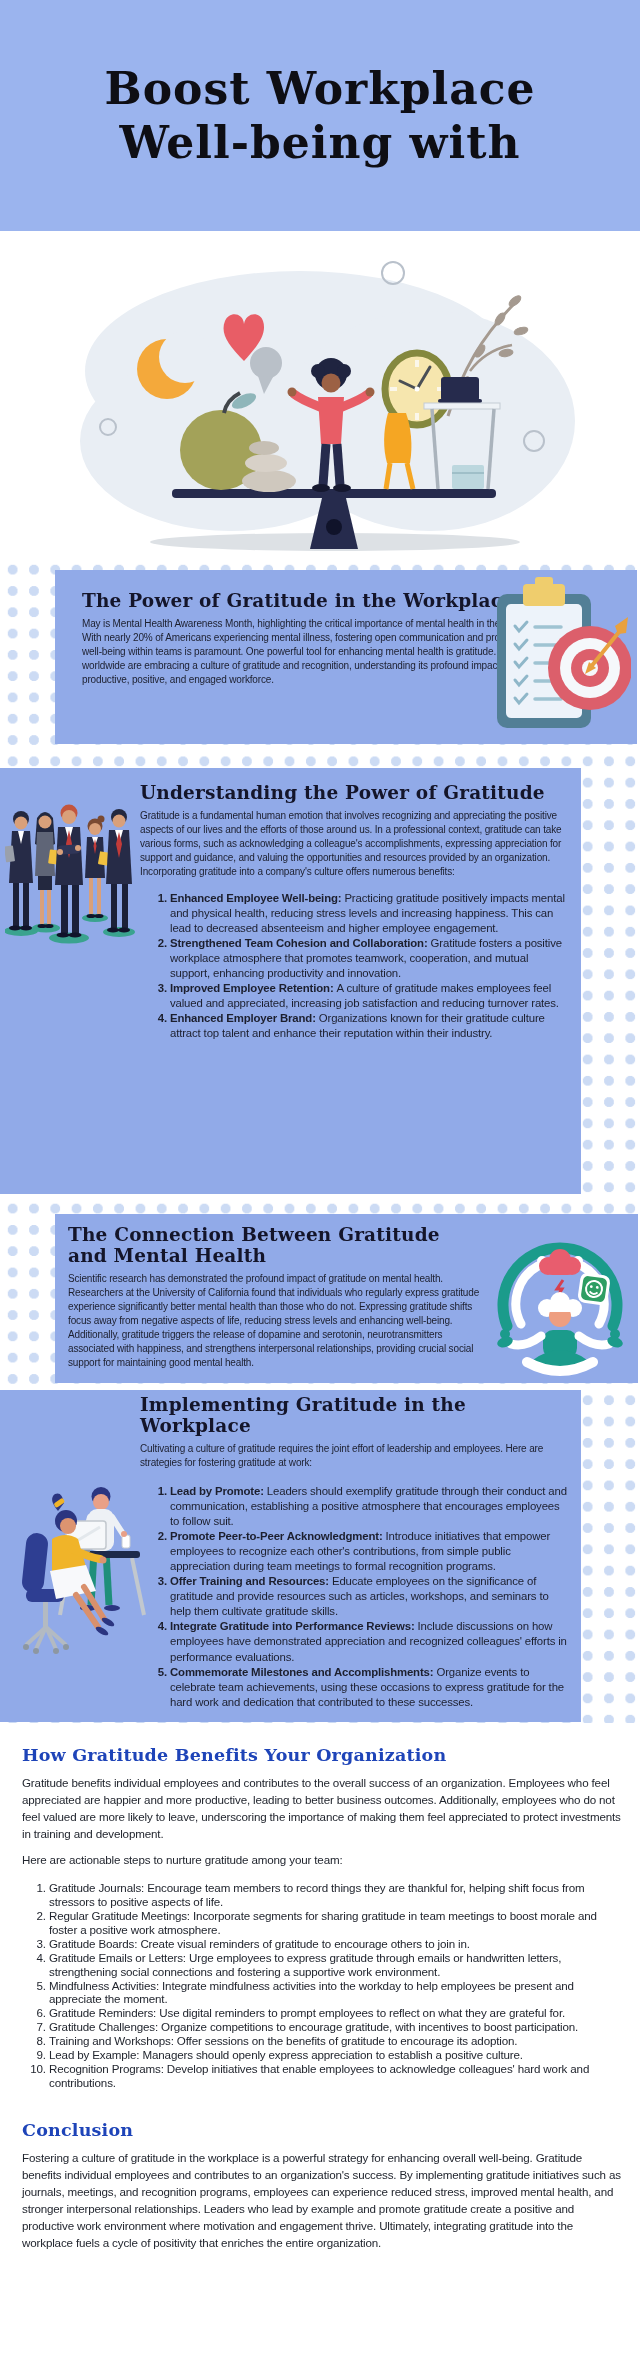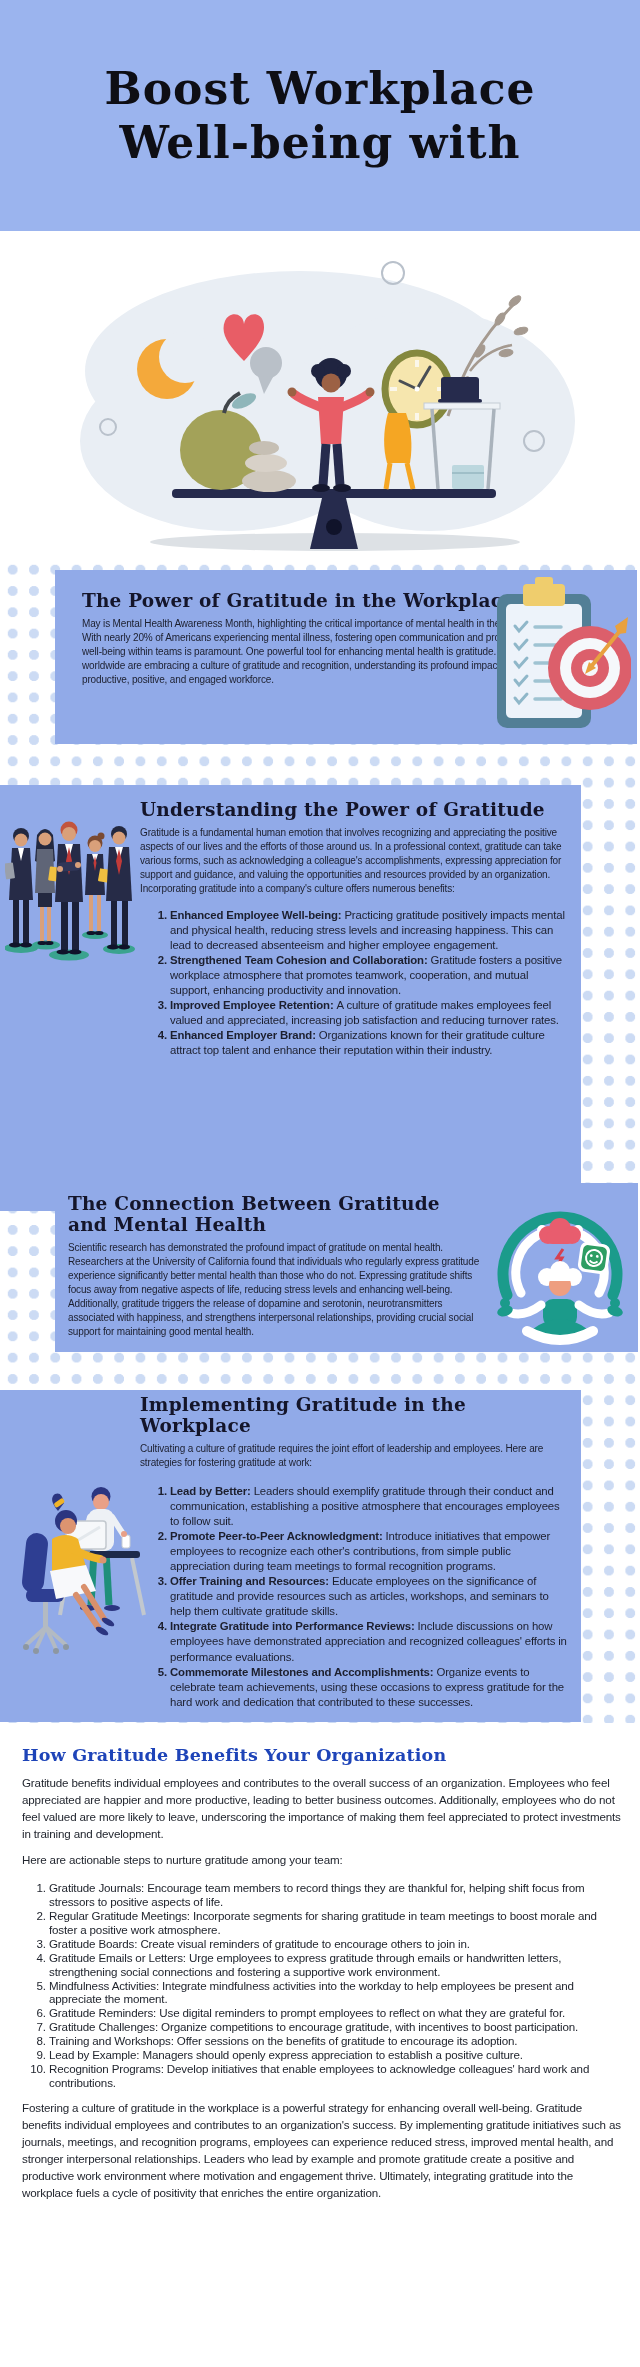--- a/index.html
+++ b/index.html
@@ -13,23 +13,23 @@
   
   .dots-band{position:relative;height:1168px;background-color:#ffffff;
     background-image:radial-gradient(circle, #ccdbf4 4.7px, transparent 5.2px);
     background-size:21.3px 21.3px;background-position:2px 4px;overflow:hidden;}
   .panel{position:absolute;background:#91aae8;overflow:hidden;box-sizing:border-box;}
   .panel h2{margin:0;font-family:"DejaVu Serif",serif;font-weight:bold;color:#14152a;font-size:18.5px;letter-spacing:.2px;}
   .panel p{margin:6px 0 0 0;font-size:10px;line-height:1.4;letter-spacing:-.15px;}
   .panel ol{margin:14px 0 0 0;padding-left:30px;font-size:11.4px;line-height:1.32;letter-spacing:-.15px;font-weight:bold;}
   .panel ol li .li-text{font-weight:normal;}
   #panel-power{left:55px;top:15px;width:582px;height:174px;padding:20px 76px 0 27px;}
-  #panel-understanding{left:0;top:230px;width:581px;height:426px;padding:14px 16px 0 140px;}
+  #panel-understanding{left:0;top:213px;width:581px;height:426px;padding:14px 16px 0 140px;}
   #panel-understanding ol{margin-top:12px;}
-  #panel-connection{left:55px;top:628px;width:583px;height:169px;padding:10px 155px 16px 13px;}
+  #panel-connection{left:55px;top:659px;width:583px;height:169px;padding:10px 155px 16px 13px;}
   #panel-implementing{left:0;top:835px;width:581px;height:332px;padding:4px 14px 0 140px;}
   .panel .illus{position:absolute;}
   #illus-clipboard{right:6px;top:4px;}
   #illus-team{left:5px;top:18px;}
   #illus-mind{right:3px;top:14px;}
   #illus-desk{left:2px;top:97px;}
   
   .bottom{height:568px;box-sizing:border-box;padding:22px 16px 0 22px;overflow:hidden;}
   .bottom h2{margin:0;font-family:"DejaVu Serif",serif;font-weight:bold;color:#1e44b8;font-size:17.5px;letter-spacing:.2px;}
   .bottom p{margin:9px 0 0 0;font-size:11.6px;line-height:1.47;letter-spacing:-.15px;color:#22262f;}
@@ -291,21 +291,21 @@
         <ellipse cx="130" cy="114" rx="8" ry="5" fill="#1b9b8b" transform="rotate(20 130 114)"></ellipse>
         <path d="M42,134 Q75,152 108,134" fill="none" stroke="#fff" stroke-width="10" stroke-linecap="round"></path>
       </g>
     </svg>
   </section>
 
   <section class="panel" id="panel-implementing">
     <h2>Implementing Gratitude in the Workplace</h2>
     <p>Cultivating a culture of gratitude requires the joint effort of leadership and employees. Here are strategies for fostering gratitude at work:</p>
     <ol>
-        <li><b>Lead by Better: </b><span class="li-text">Leaders should exemplify gratitude through their conduct and communication, establishing a positive atmosphere that encourages employees to follow suit.</span></li>
+        <li><b>Lead by Promote: </b><span class="li-text">Leaders should exemplify gratitude through their conduct and communication, establishing a positive atmosphere that encourages employees to follow suit.</span></li>
         <li><b>Promote Peer-to-Peer Acknowledgment: </b><span class="li-text">Introduce initiatives that empower employees to recognize each other's contributions, from simple public appreciation during team meetings to formal recognition programs.</span></li>
         <li><b>Offer Training and Resources: </b><span class="li-text">Educate employees on the significance of gratitude and provide resources such as articles, workshops, and seminars to help them cultivate gratitude skills.</span></li>
         <li><b>Integrate Gratitude into Performance Reviews: </b><span class="li-text">Include discussions on how employees have demonstrated appreciation and recognized colleagues' efforts in performance evaluations.</span></li>
         <li><b>Commemorate Milestones and Accomplishments: </b><span class="li-text">Organize events to celebrate team achievements, using these occasions to express gratitude for the hard work and dedication that contributed to these successes.</span></li>
       </ol>
     <svg class="illus" id="illus-desk" width="150" height="175" viewBox="0 0 150 175" aria-hidden="true">
       <g>
         <circle cx="99" cy="9.5" r="9.5" fill="#2b3580"></circle>
           <circle cx="99" cy="15" r="8" fill="#e8a087"></circle>
         <rect x="86" y="22" width="26" height="42" rx="9" fill="#eef1f5"></rect>
@@ -372,14 +372,15 @@
       <li>Gratitude Boards: Create visual reminders of gratitude to encourage others to join in.</li>
       <li>Gratitude Emails or Letters: Urge employees to express gratitude through emails or handwritten letters, strengthening social connections and fostering a supportive work environment.</li>
       <li>Mindfulness Activities: Integrate mindfulness activities into the workday to help employees be present and appreciate the moment.</li>
       <li>Gratitude Reminders: Use digital reminders to prompt employees to reflect on what they are grateful for.</li>
       <li>Gratitude Challenges: Organize competitions to encourage gratitude, with incentives to boost participation.</li>
       <li>Training and Workshops: Offer sessions on the benefits of gratitude to encourage its adoption.</li>
       <li>Lead by Example: Managers should openly express appreciation to establish a positive culture.</li>
       <li>Recognition Programs: Develop initiatives that enable employees to acknowledge colleagues' hard work and contributions.</li>
     </ol>
 
+  <h2 class="h2-gap">Conclusion</h2>
   <p>Fostering a culture of gratitude in the workplace is a powerful strategy for enhancing overall well-being. Gratitude benefits individual employees and contributes to an organization's success. By implementing gratitude initiatives such as journals, meetings, and recognition programs, employees can experience reduced stress, improved mental health, and stronger interpersonal relationships. Leaders who lead by example and promote gratitude create a positive and productive work environment where motivation and engagement thrive. Ultimately, integrating gratitude into the workplace fuels a cycle of positivity that enriches the entire organization.</p>
 </div>
 
 </body></html>

